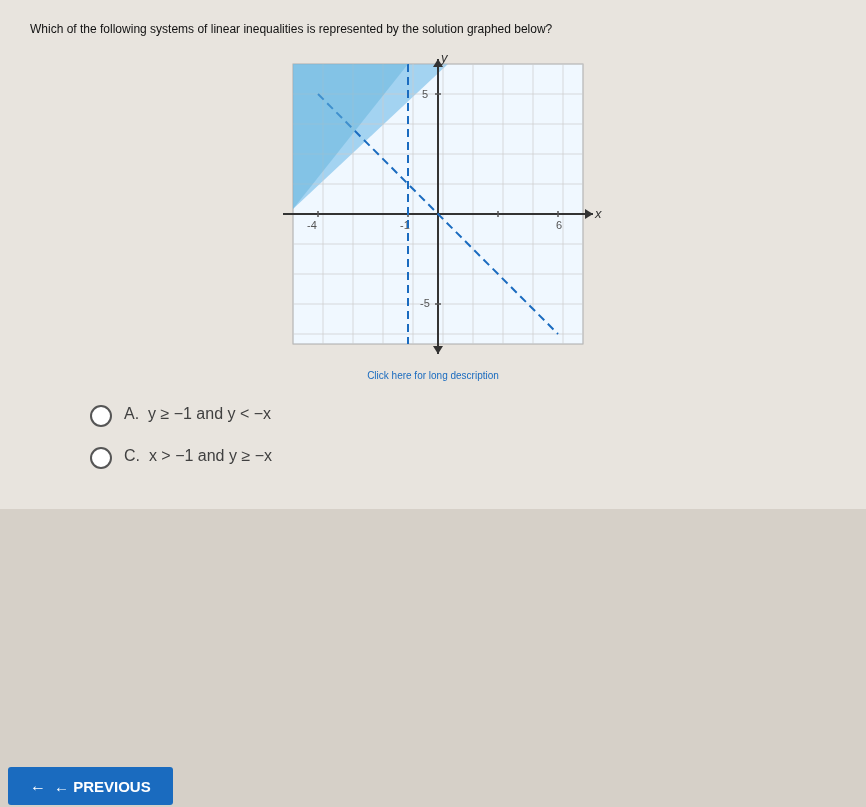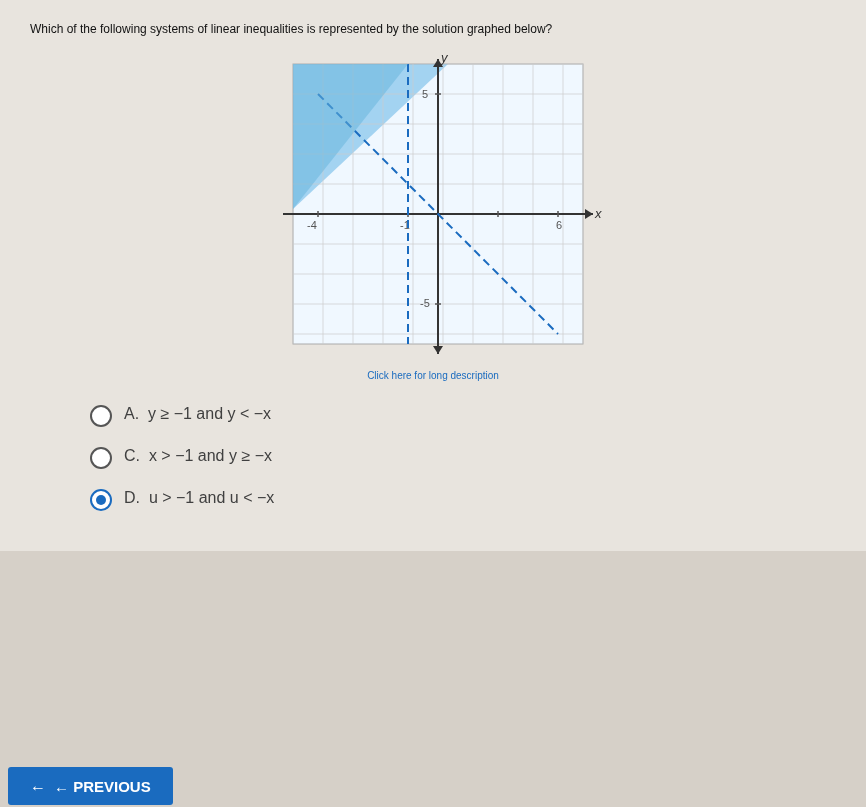--- a/index.html
+++ b/index.html
@@ -218,26 +218,20 @@
       </div>
 
 
       <div class="option-row">
         <div class="radio-outer">
           
         </div>
         <span class="option-label">C.&nbsp; x &gt; −1 and y ≥ −x</span>
       </div>
 
-      <div class="option-row">
-        <div class="radio-outer selected-d">
-          <div class="radio-inner selected"></div>
-        </div>
-        <span class="option-label">D.&nbsp; u &gt; −1 and u &lt; −x</span>
-      </div>
     </div>
   </div>
 
   <div class="bottom-bar">
     <button class="prev-button">
       <span class="prev-arrow">←</span>
       <span>← PREVIOUS</span>
     </button>
   </div>
 </div>

